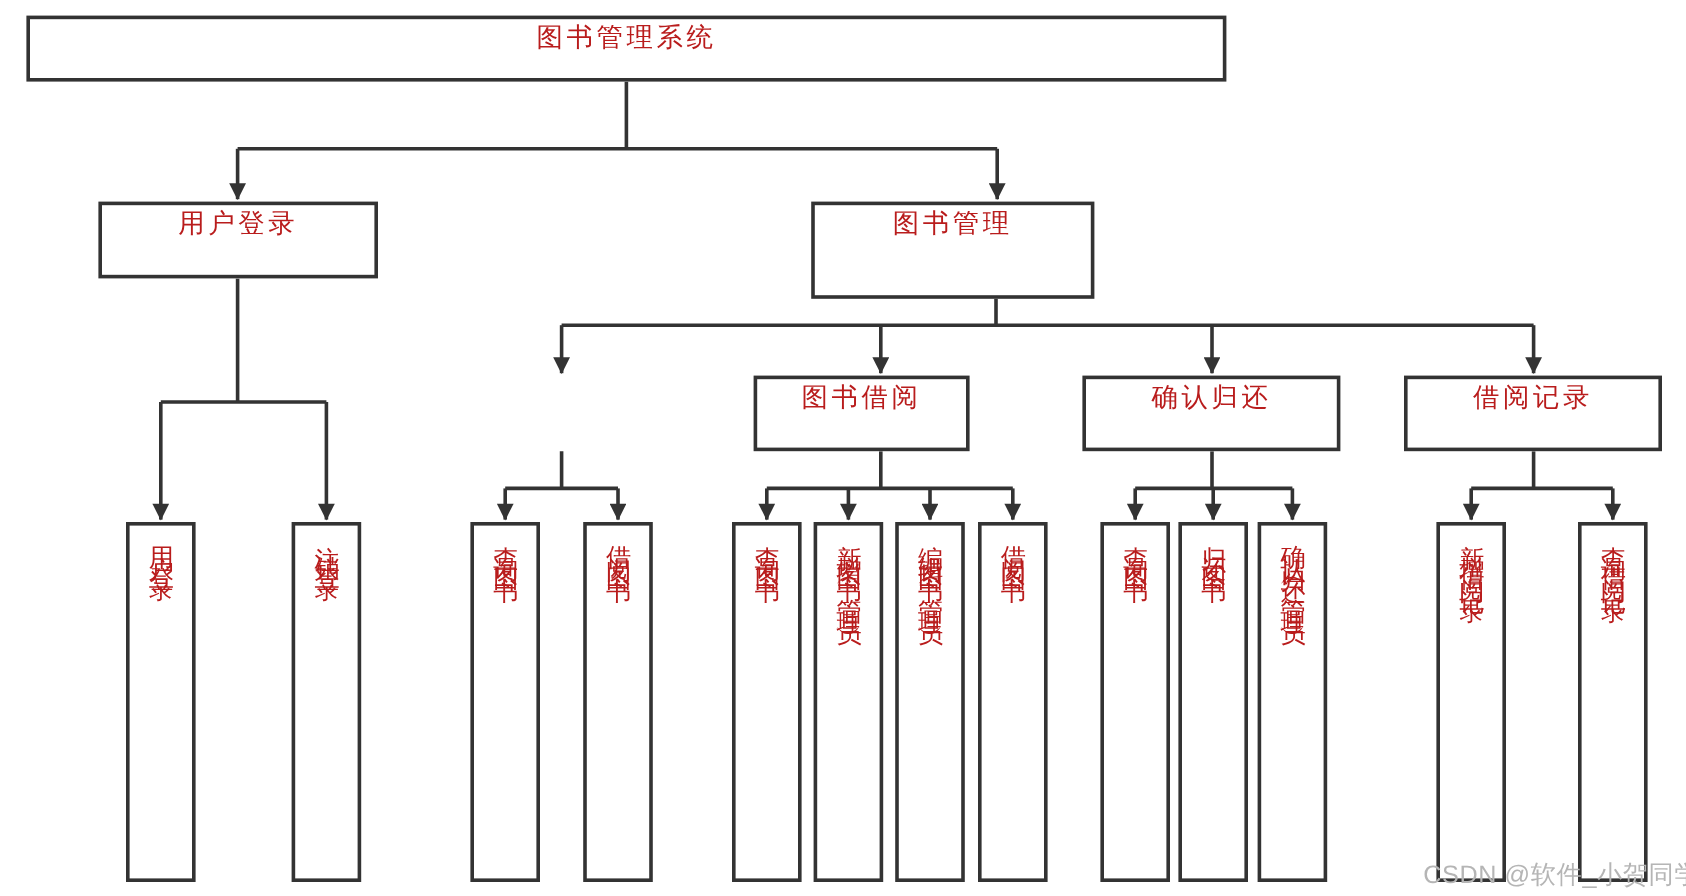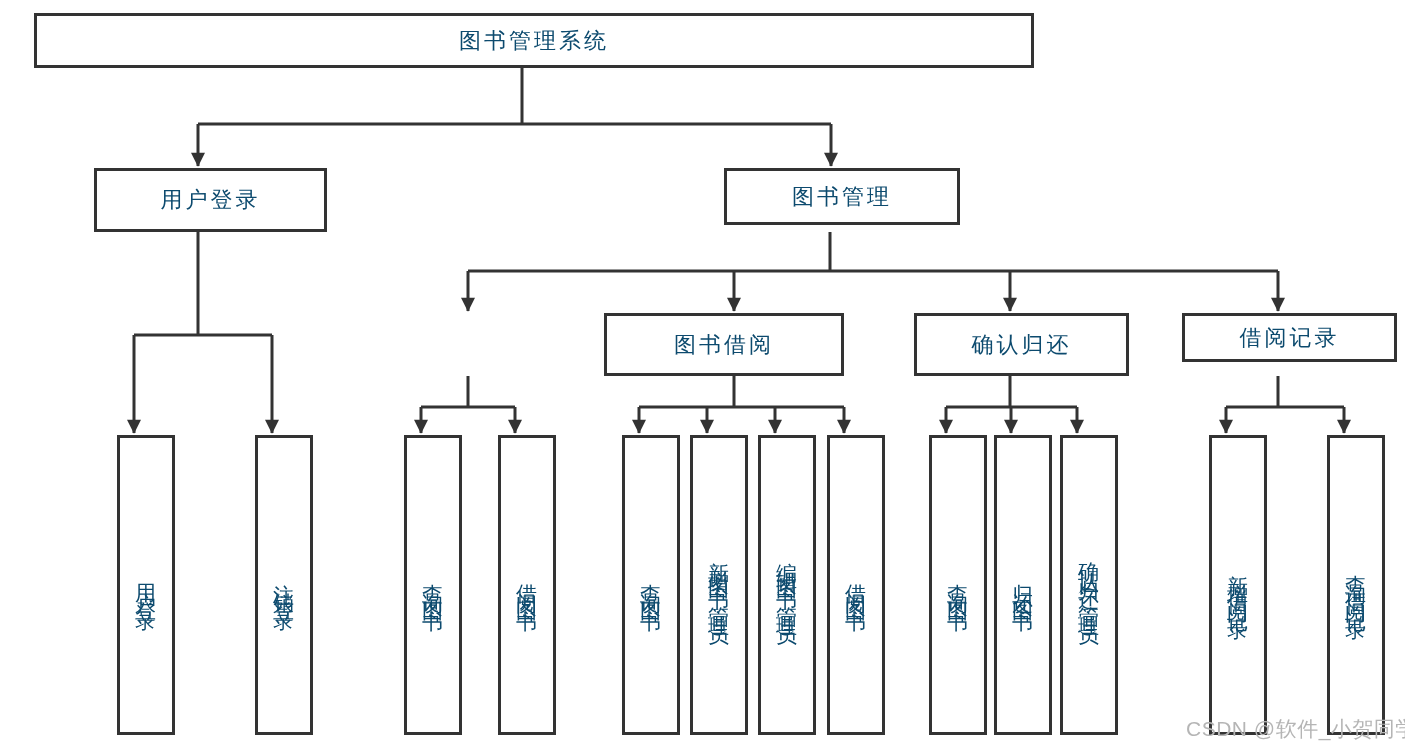--- a/index.html
+++ b/index.html
@@ -4,22 +4,22 @@
 <style>
   html,body{margin:0;padding:0;}
   body{
     width:1405px;height:747px;position:relative;background:#fff;
     font-family:"Liberation Sans","DejaVu Sans",sans-serif;overflow:hidden;
   }
   #canvas{position:absolute;left:0;top:0;width:1405px;height:747px;}
   svg.connectors{position:absolute;left:0;top:0;z-index:1;}
   .box{
     position:absolute;box-sizing:border-box;background:#fff;
-    border:3px solid #333;display:flex;align-items:center;justify-content:center;
-    color:#0c4a6e;z-index:2;margin-left:12px;
+    border:3px solid #333;display:flex;justify-content:center;
+    color:#b91c1c;z-index:2;
   }
   .box.h .label{font-size:22px;letter-spacing:3px;white-space:nowrap;}
   .box.v{width:58px;top:435px;height:300px;}
   .box.v .label{
     writing-mode:vertical-rl;text-orientation:mixed;
     font-size:21px;letter-spacing:9px;line-height:1;white-space:nowrap;
   }
   .watermark{
     position:absolute;left:1186px;top:715px;z-index:3;
     color:#b5b5b5;font-size:21px;letter-spacing:0.5px;white-space:nowrap;
@@ -72,31 +72,31 @@
     </g>
   </svg>
 
   <div class="box h" style="left:22px;top:13px;width:1000px;height:55px">
     <span class="label">图书管理系统</span>
   </div>
 
   <div class="box h" style="left:82px;top:168px;width:233px;height:64px">
     <span class="label">用户登录</span>
   </div>
-  <div class="box h" style="left:712px;top:168px;width:236px;height:57px">
+  <div class="box h" style="left:676px;top:168px;width:236px;height:81px">
     <span class="label">图书管理</span>
   </div>
 
-  <div class="box h" style="left:592px;top:313px;width:240px;height:63px">
+  <div class="box h" style="left:628px;top:313px;width:180px;height:63px">
     <span class="label">图书借阅</span>
   </div>
   <div class="box h" style="left:902px;top:313px;width:215px;height:63px">
     <span class="label">确认归还</span>
   </div>
-  <div class="box h" style="left:1170px;top:313px;width:215px;height:49px">
+  <div class="box h" style="left:1170px;top:313px;width:215px;height:63px">
     <span class="label">借阅记录</span>
   </div>
 
   <div class="box v" style="left:105px">
     <span class="label">用户登录</span>
   </div>
   <div class="box v" style="left:243px">
     <span class="label">注销登录</span>
   </div>
 

